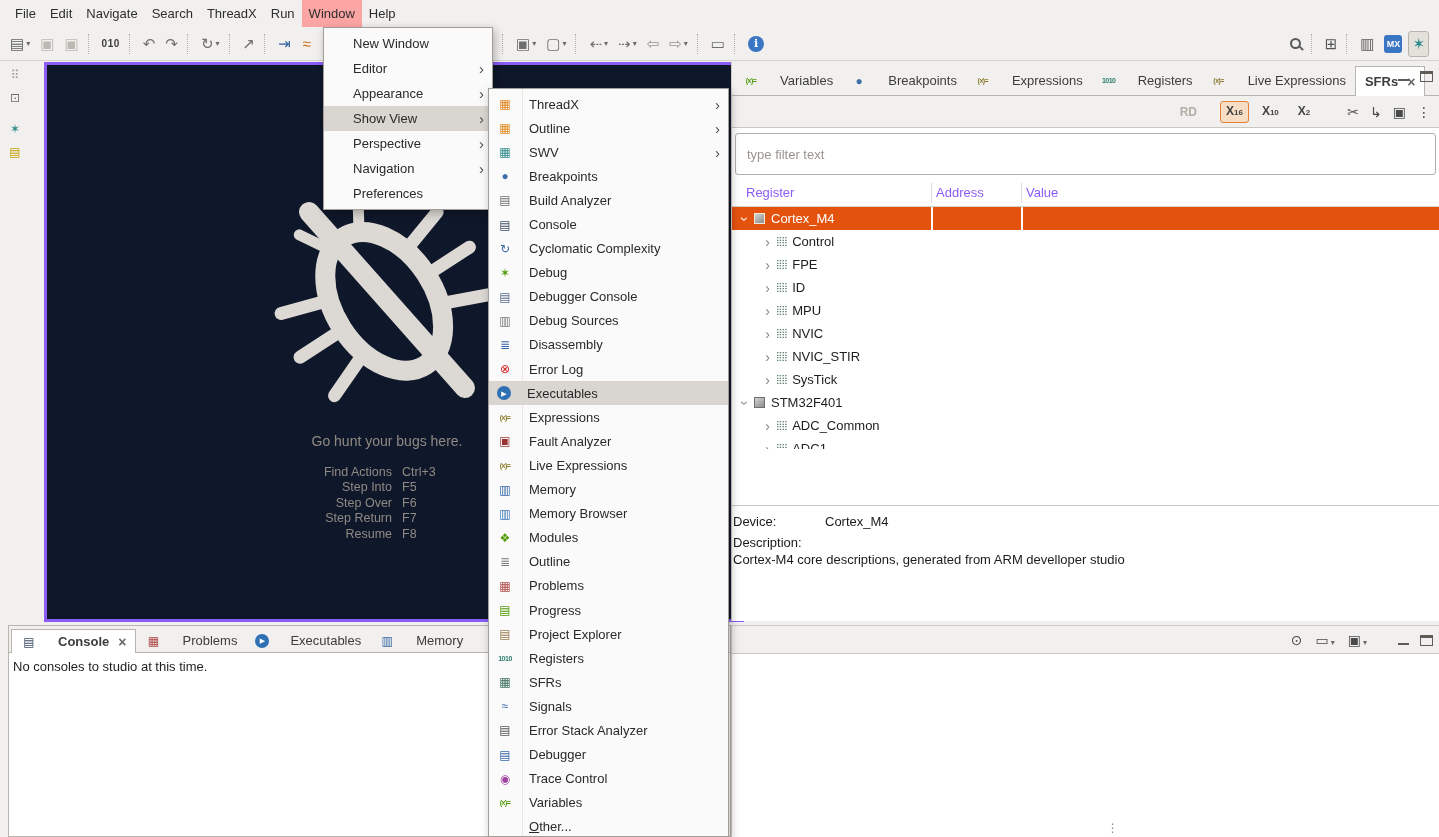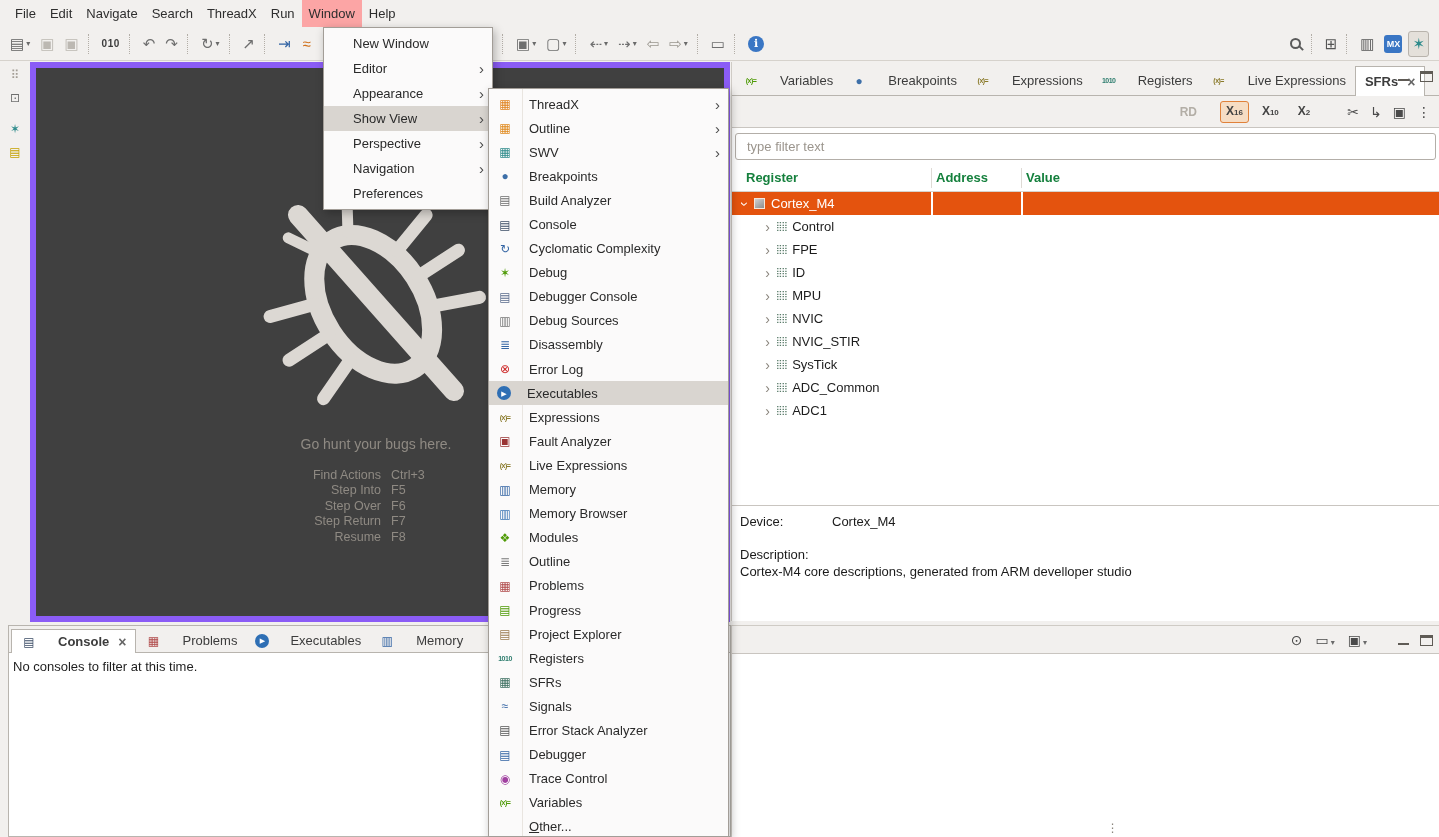--- a/index.html
+++ b/index.html
@@ -24,21 +24,21 @@
 .search-glyph{width:11px;height:11px;border:2px solid #5a5a5a;border-radius:50%;position:relative;display:inline-block}
 .search-glyph::after{content:"";position:absolute;width:6px;height:2px;background:#5a5a5a;transform:rotate(45deg);right:-5px;bottom:-2px}
 .mx-glyph{width:18px;height:18px;border-radius:3px;background:#3a76c4;color:#fff;font-size:9px;font-weight:bold;display:inline-flex;align-items:center;justify-content:center}
 
 
 .left-rail{position:absolute;left:0;top:62px;width:30px;height:560px;display:flex;flex-direction:column;align-items:center;padding-top:4px;gap:5px}
 .rail-icon{width:20px;height:18px;display:flex;align-items:center;justify-content:center;font-size:12px}
 .rail-icon.gap{margin-top:8px}
 
 
-.editor-area{position:absolute;left:30px;top:62px;width:700px;height:560px;background:#404040;border:6px solid #8b5cf6}
+.editor-area{position:absolute;left:44px;top:62px;width:700px;height:560px;background:#0f172a;border:3px solid #8b5cf6}
 .bug-svg{position:absolute;left:180px;top:95px}
 .editor-hint{position:absolute;left:160px;top:368px;width:360px;text-align:center;color:#8f8a83;font-size:14px}
 .shortcuts{position:absolute;left:235px;top:400px;color:#8f8a83;font-size:12.5px}
 .sc-row{display:flex;height:15.4px;line-height:15.4px}
 .sc-action{width:110px;text-align:right}
 .sc-key{margin-left:10px;width:64px}
 
 
 .right-panel{position:absolute;left:731px;top:62px;width:708px;height:559px;background:#f2f0ee;border-left:1px solid #cfcbc5}
 .rp-tabs{position:relative;height:34px;display:flex;align-items:flex-end;padding-left:2px;border-bottom:1px solid #b8b4ae}
@@ -53,45 +53,45 @@
 .rd-label{color:#b3aea6;font-weight:bold;font-size:12px;margin-right:16px}
 .fmt-toggle{display:inline-flex;align-items:baseline;height:22px;padding:2px 5px;border-radius:3px;border:1px solid transparent;font-weight:bold;color:#444;font-size:12px}
 .fmt-toggle sub{font-size:8px}
 .fmt-toggle.active{background:#f6ddc4;border-color:#e0813a}
 .rp-icon{font-size:14px;color:#4a4a4a;padding:0 2px}
 .rp-icon.first{margin-left:22px}
 .rp-content{position:absolute;left:0;right:0;top:65px;bottom:0;background:#fff;border-top:1px solid #c9c5c0}
 .subtab-row{position:relative;height:24px;border-bottom:1px solid #b8b4ae}
 .subtab{position:absolute;left:4px;top:0;height:24px;line-height:23px;padding:0 12px;background:#fff;border:1px solid #b8b4ae;border-bottom:1px solid #fff;z-index:2}
 .filter-row{padding:5px 3px}
-.filter-input{width:100%;height:27px;border:1px solid #b3aea8;border-radius:3px;padding:0 11px;font:13px "Liberation Sans","DejaVu Sans",sans-serif;color:#737373;background:#fff;outline:none}
+.filter-input{width:100%;height:42px;border:1px solid #b3aea8;border-radius:3px;padding:0 11px;font:13px "Liberation Sans","DejaVu Sans",sans-serif;color:#737373;background:#fff;outline:none}
 .filter-input::placeholder{color:#9b958d}
 .thead{position:relative;height:27px;border-bottom:1px solid #d7d3cd}
-.th{position:absolute;top:5px;font-weight:bold;color:#15803d}
+.th{position:absolute;top:5px;font-weight:normal;color:#8b5cf6}
 .th-register{left:14px}.th-address{left:204px}.th-value{left:294px}
 .th-sep{position:absolute;top:3px;bottom:3px;width:1px;background:#dedad5}
 .th-sep.s1{left:199px}.th-sep.s2{left:289px}
 .tree{position:relative;height:242px;overflow:hidden}
 .tree-row{height:23px;display:flex;align-items:center;position:relative;color:#1c1c1c}
 .tree-row.lvl0{padding-left:5px}
 .tree-row.lvl1{padding-left:28px}
 .tw-arrow{width:15px;text-align:center;color:#8a857d;font-size:14px;line-height:1;flex:none}
 .tw-arrow.exp{transform:rotate(90deg)}
 .tree-row.selected{background:#e4530e;color:#fff}
 .tree-row.selected .tw-arrow{color:#fff}
 .chip-icon{width:11px;height:11px;background:linear-gradient(145deg,#d2d2d2,#8d8d8d);border:1px solid #6e6e6e;margin:0 6px 0 2px;flex:none}
 .tree-row.selected .chip-icon{border-color:#f5e6da}
 .cluster-icon{font-size:9px;color:#5b7d6b;margin:0 5px 0 1px;letter-spacing:-1px;flex:none;line-height:1}
 .colgap{position:absolute;top:0;bottom:0;width:2px;background:#fff}
 .colgap.g1{left:199px}.colgap.g2{left:289px}
-.details{position:absolute;left:0;right:0;top:377px;bottom:0;border-top:1px solid #c9c5c0;padding:7px 8px;color:#1b1b1b;line-height:17px}
+.details{position:absolute;left:0;right:0;top:377px;bottom:0;border-top:1px solid #c9c5c0;padding:7px 1px;color:#1b1b1b;line-height:17px}
 .dlabel{display:inline-block}
 .dlabel.device{width:92px}
 .dlabel.version{width:52px}
-.desc-label{margin-top:16px}
+.desc-label{margin-top:4px}
 
 
 .console-panel{position:absolute;left:8px;top:625px;width:723px;height:212px;border:1px solid #b8b4ae;background:#fff}
 .cp-tabs{height:27px;background:#f2f0ee;border-bottom:1px solid #b8b4ae;display:flex;align-items:flex-end;padding-left:2px}
 .cp-tabs .tab{height:23px}
 .cp-tabs .tab.active{height:24px}
 .cp-msg{padding:6px 4px;color:#1e1e1e}
 
 
 .br-panel{position:absolute;left:731px;top:625px;width:708px;height:212px;background:#f2f0ee;border-left:1px solid #cfcbc5;border-top:1px solid #cfcbc5}
@@ -389,20 +389,25 @@
         <div class="tree-row lvl1">
           <span class="tw-arrow">›</span>
           <span class="cluster-icon">⣿⣿</span>
           <span class="tree-label">NVIC_STIR</span>
         </div>
         <div class="tree-row lvl1">
           <span class="tw-arrow">›</span>
           <span class="cluster-icon">⣿⣿</span>
           <span class="tree-label">SysTick</span>
         </div>
+        <div class="tree-row lvl0">
+          <span class="tw-arrow exp">›</span>
+          <span class="chip-icon"></span>
+          <span class="tree-label">STM32F401</span>
+        </div>
         <div class="tree-row lvl1">
           <span class="tw-arrow">›</span>
           <span class="cluster-icon">⣿⣿</span>
           <span class="tree-label">ADC_Common</span>
         </div>
         <div class="tree-row lvl1">
           <span class="tw-arrow">›</span>
           <span class="cluster-icon">⣿⣿</span>
           <span class="tree-label">ADC1</span>
         </div>
@@ -428,21 +433,21 @@
       </div>
       <div class="tab">
         <span class="mi-icon exec">▶</span>
         <span class="tab-label">Executables</span>
       </div>
       <div class="tab">
         <span class="mi-icon" style="color: rgb(52, 101, 164);">▥</span>
         <span class="tab-label">Memory</span>
       </div>
     </div>
-  <div class="cp-msg">No consoles to filter at this time.</div>
+  <div class="cp-msg">No consoles to studio at this time.</div>
 </div>
 
 <div class="br-panel">
   <div class="br-toolbar" id="br-toolbar">
       <span class="rp-icon">⊙</span>
       <span class="rp-icon">▭<span class="tb-dd">▾</span></span>
       <span class="rp-icon">▣<span class="tb-dd">▾</span></span>
     </div>
   <span class="win-btns">
     <span class="wb wb-min"></span>

